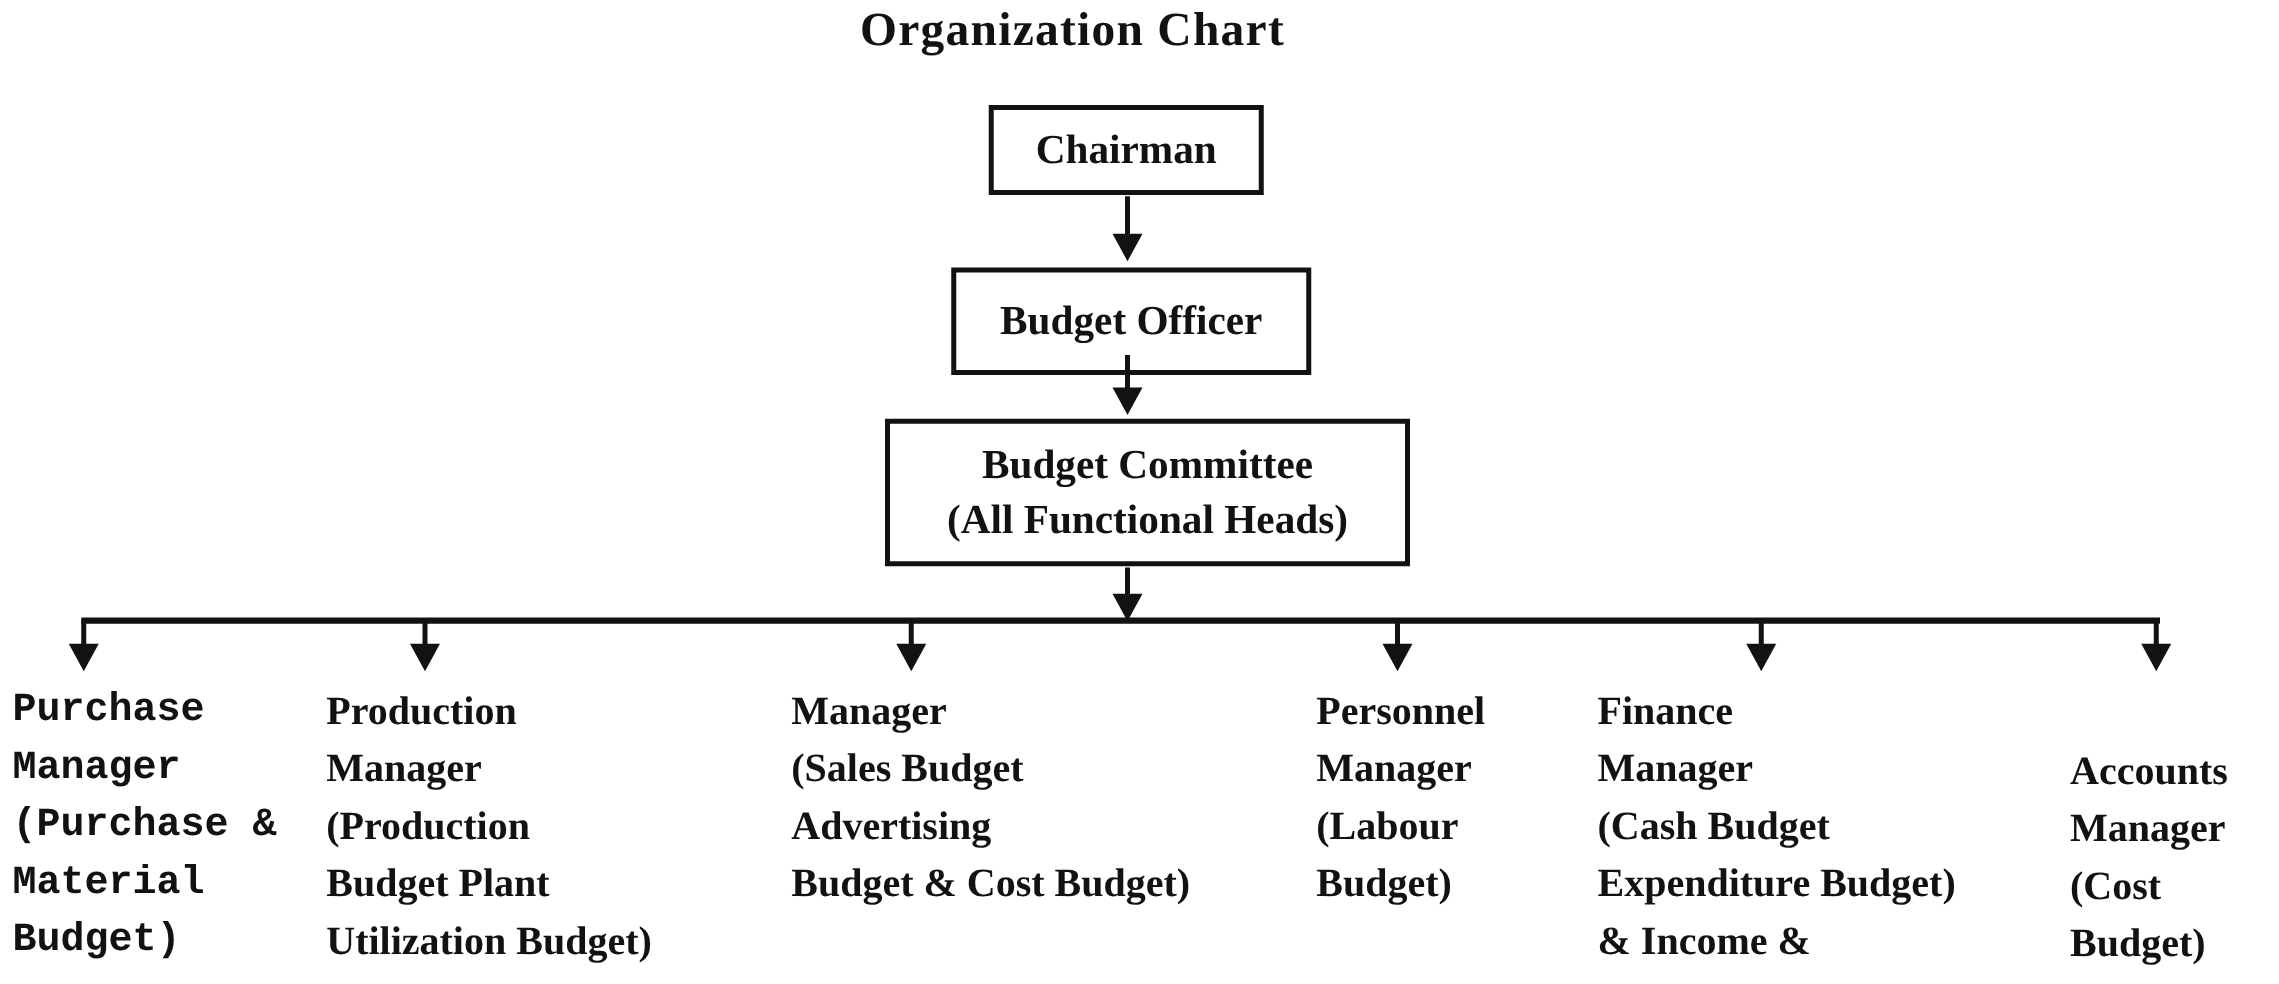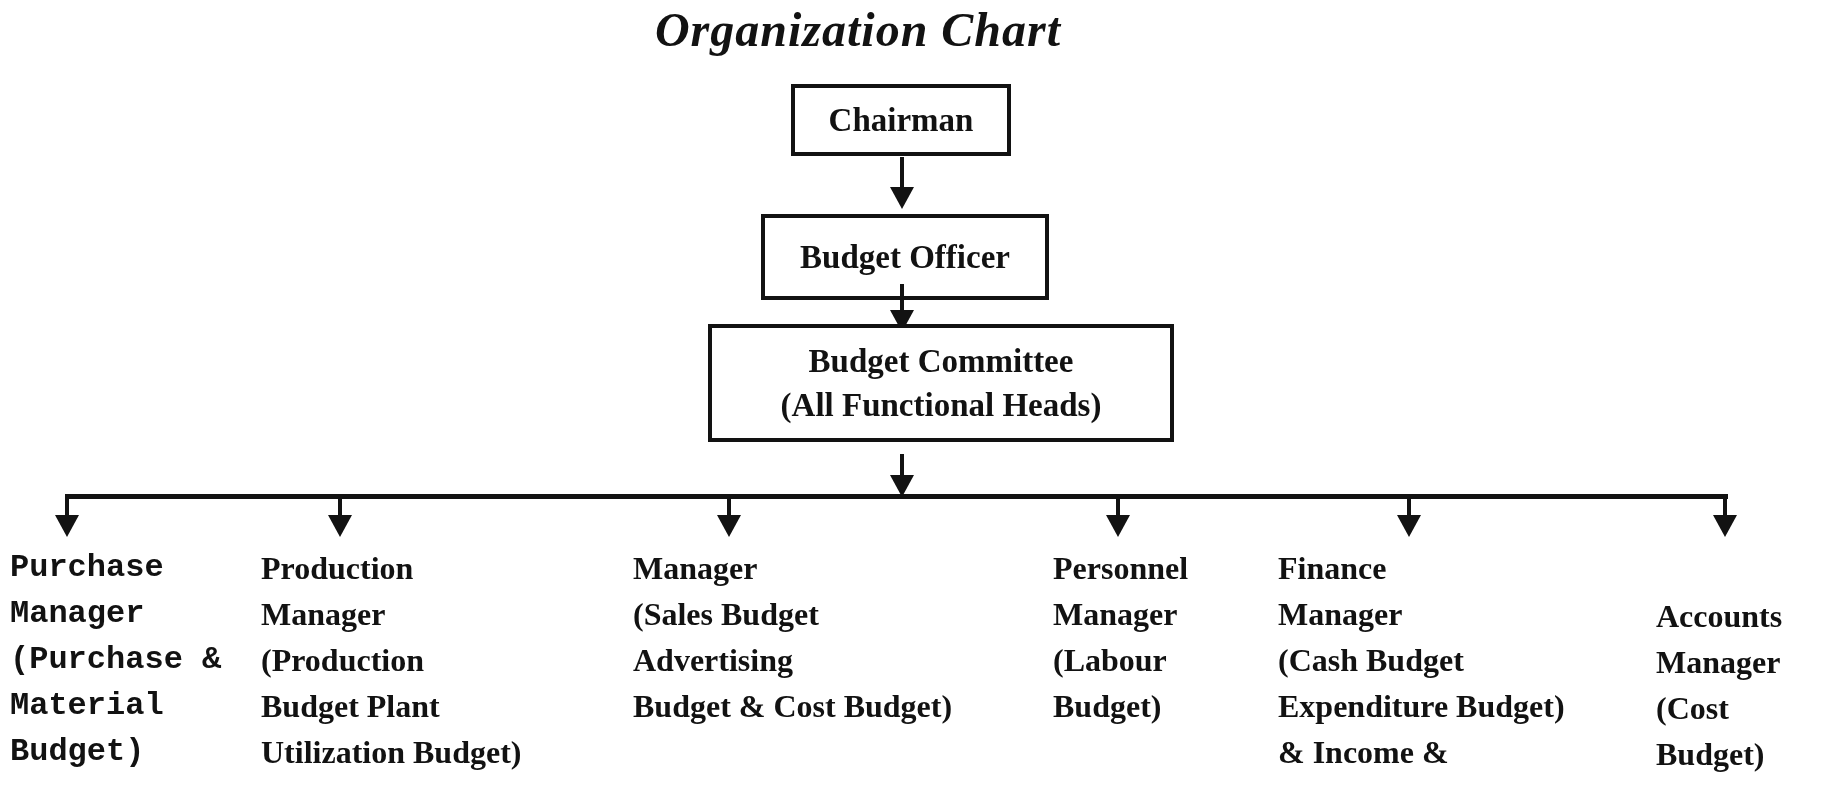--- a/index.html
+++ b/index.html
@@ -17,39 +17,38 @@
     font-family: "Liberation Serif", "DejaVu Serif", serif;
     font-weight: bold;
     color: var(--ink);
   }
   .chart-title {
     position: absolute;
     left: 858px;
     top: 2px;
     transform: translateX(-50%);
     white-space: nowrap;
-    font-size: 48px;
+    font-size: 38px;
     letter-spacing: 1px;
-    font-style: italic;
   }
   .node-box {
     position: absolute;
     border: 4px solid var(--ink);
     display: flex;
     flex-direction: column;
     align-items: center;
     justify-content: center;
     text-align: left;
     font-size: 33px;
     line-height: 44px;
     background: var(--bg);
   }
   .box-chairman  { left: 791px; top:  84px; width: 220px; height:  72px; }
   .box-officer   { left: 761px; top: 214px; width: 288px; height:  86px; }
-  .box-committee { left: 708px; top: 324px; width: 466px; height: 118px; }
+  .box-committee { left: 708px; top: 335px; width: 420px; height: 118px; }
   .arrow-down { position: absolute; width: 24px; }
   .arrow-down .shaft {
     position: absolute;
     left: 50%; margin-left: -2px;
     width: 4px;
     top: 0; bottom: 16px;
     background: var(--ink);
   }
   .arrow-down .head {
     position: absolute;

